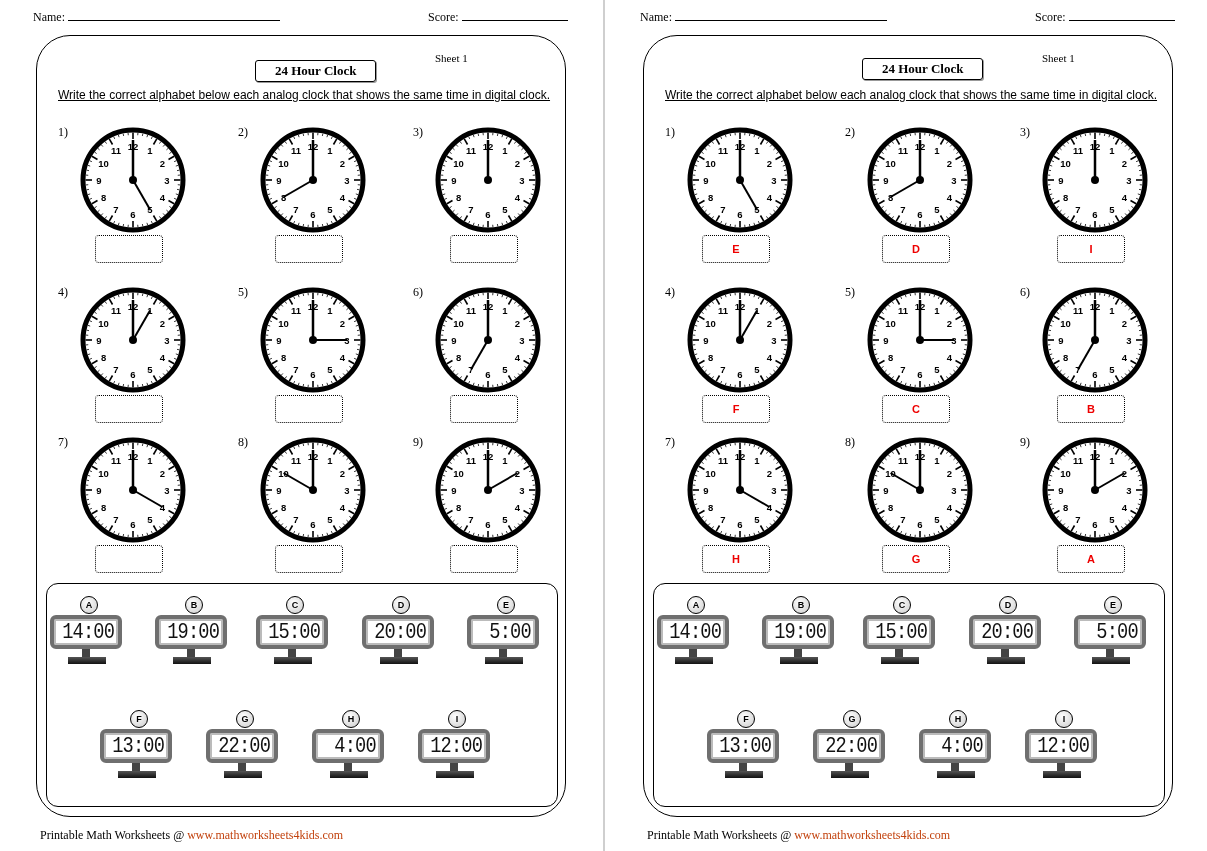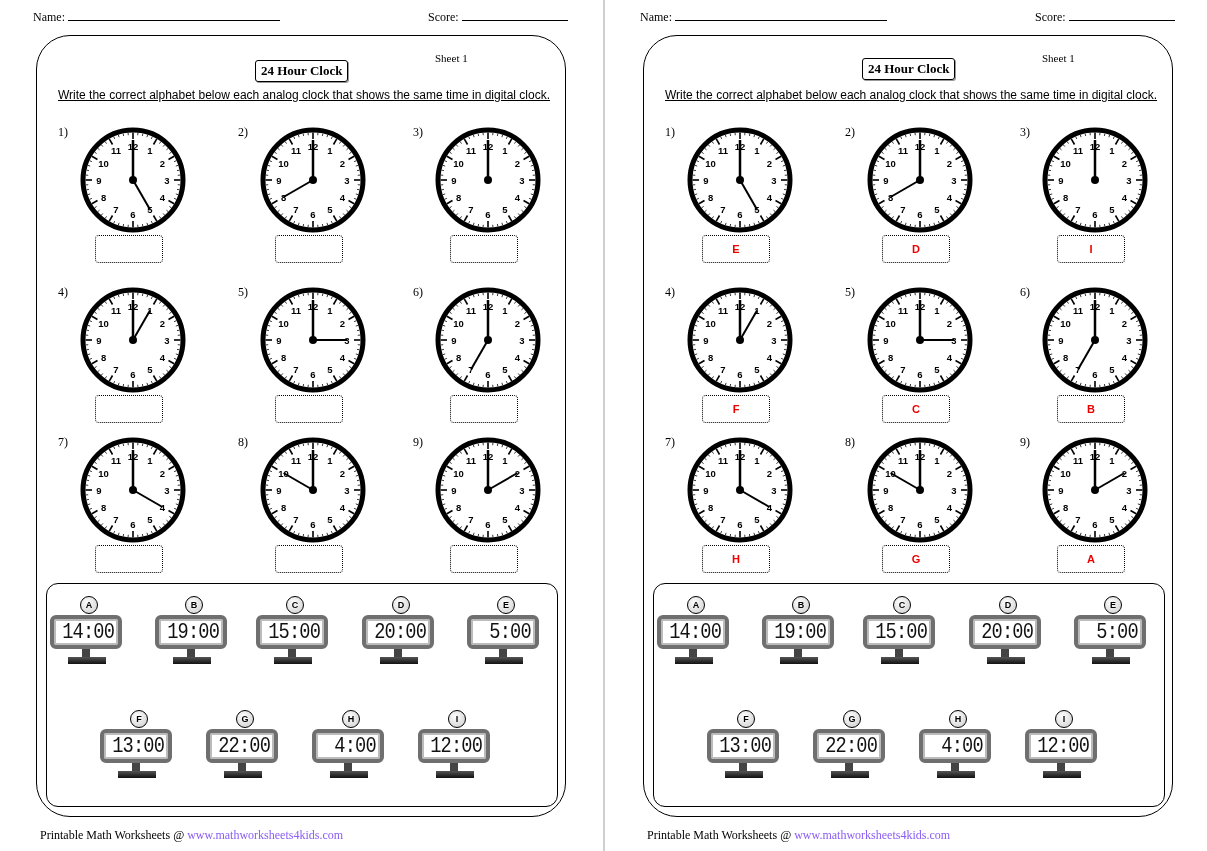--- a/index.html
+++ b/index.html
@@ -5,36 +5,36 @@
   html,body{margin:0;padding:0;background:#fff;}
   body{width:1207px;height:851px;position:relative;overflow:hidden;font-family:"Liberation Serif",serif;color:#000;}
   .divider{position:absolute;left:603px;top:0;width:2px;height:851px;background:#cfcfcf;}
   .sheet{position:absolute;top:0;width:600px;height:749px;}
   .sheet.left{left:0;}
   .sheet.right{left:607px;}
   .hdr{position:absolute;top:10px;font-size:12px;}
   .hdr .line{display:inline-block;border-bottom:1px solid #000;height:10px;vertical-align:baseline;}
   .frame{position:absolute;left:36px;top:35px;width:528px;height:780px;border:1.5px solid #000;border-radius:34px;}
   .answer-key{position:absolute;top:40px;left:0;width:600px;text-align:center;color:#e00;font-weight:bold;font-size:12px;}
-  .title-box{position:absolute;top:58px;border:1px solid #000;border-radius:3px;padding:2px 5px;font-weight:bold;font-size:13px;box-shadow:1px 1px 0 #999;}
+  .title-box{position:absolute;top:58px;border:1px solid #000;border-radius:3px;padding:2px 19px;font-weight:bold;font-size:13px;box-shadow:1px 1px 0 #999;}
   .sheet-no{position:absolute;top:52px;font-size:11px;}
   .instr{position:absolute;top:88px;left:58px;font-family:"Liberation Sans",sans-serif;font-size:12px;text-decoration:underline;white-space:nowrap;}
   .q{position:absolute;width:180px;height:150px;}
   .q .num{position:absolute;left:0;top:0;font-size:12px;}
   .q svg{position:absolute;left:20px;top:0;}
   .q .ans{position:absolute;left:37px;top:110px;width:66px;height:26px;border:1.5px dotted #000;border-radius:4px;color:#e00;font-family:"Liberation Sans",sans-serif;font-weight:bold;font-size:11px;text-align:center;line-height:26px;}
   .choices{position:absolute;left:46px;top:583px;width:510px;height:222px;border:1.5px solid #000;border-radius:12px;}
   .dc{position:absolute;width:80px;height:80px;}
   .dc .lbl{position:absolute;left:30px;top:0;width:16px;height:16px;border:1px solid #000;border-radius:50%;background:radial-gradient(circle at 40% 35%,#fff,#ccc);font-family:"Liberation Sans",sans-serif;font-weight:bold;font-size:9px;text-align:center;line-height:16px;}
   .dc .scr{position:absolute;left:0;top:19px;width:72px;height:34px;border:4px solid #6f6f6f;border-radius:6px;background:#fff;box-shadow:inset 0 0 0 2px #bbb;box-sizing:border-box;}
   .dc .scr span{position:absolute;right:4px;top:1px;font-family:"Liberation Mono",monospace;font-size:22px;letter-spacing:-1px;color:#111;transform:scaleX(0.85);transform-origin:right center;}
   .dc .neck{position:absolute;left:32px;top:53px;width:8px;height:8px;background:#444;}
   .dc .base{position:absolute;left:18px;top:61px;width:38px;height:7px;background:linear-gradient(#555,#111);}
   .footer{position:absolute;top:828px;left:40px;font-size:12px;}
-  .footer a{color:#8b5cf6;text-decoration:none;margin-top:19px;}
+  .footer a{color:#c2410c;text-decoration:none;margin-top:19px;}
 </style>
 </head>
 <body>
 
 <div class="divider"></div>
 
 <div class="sheet left">
     <div class="hdr" style="left:33px"><span>Name:</span> <span class="line" style="width:212px"></span></div>
     <div class="hdr" style="left:428px"><span>Score:</span> <span class="line" style="width:106px"></span></div>
     <div class="frame"></div>

